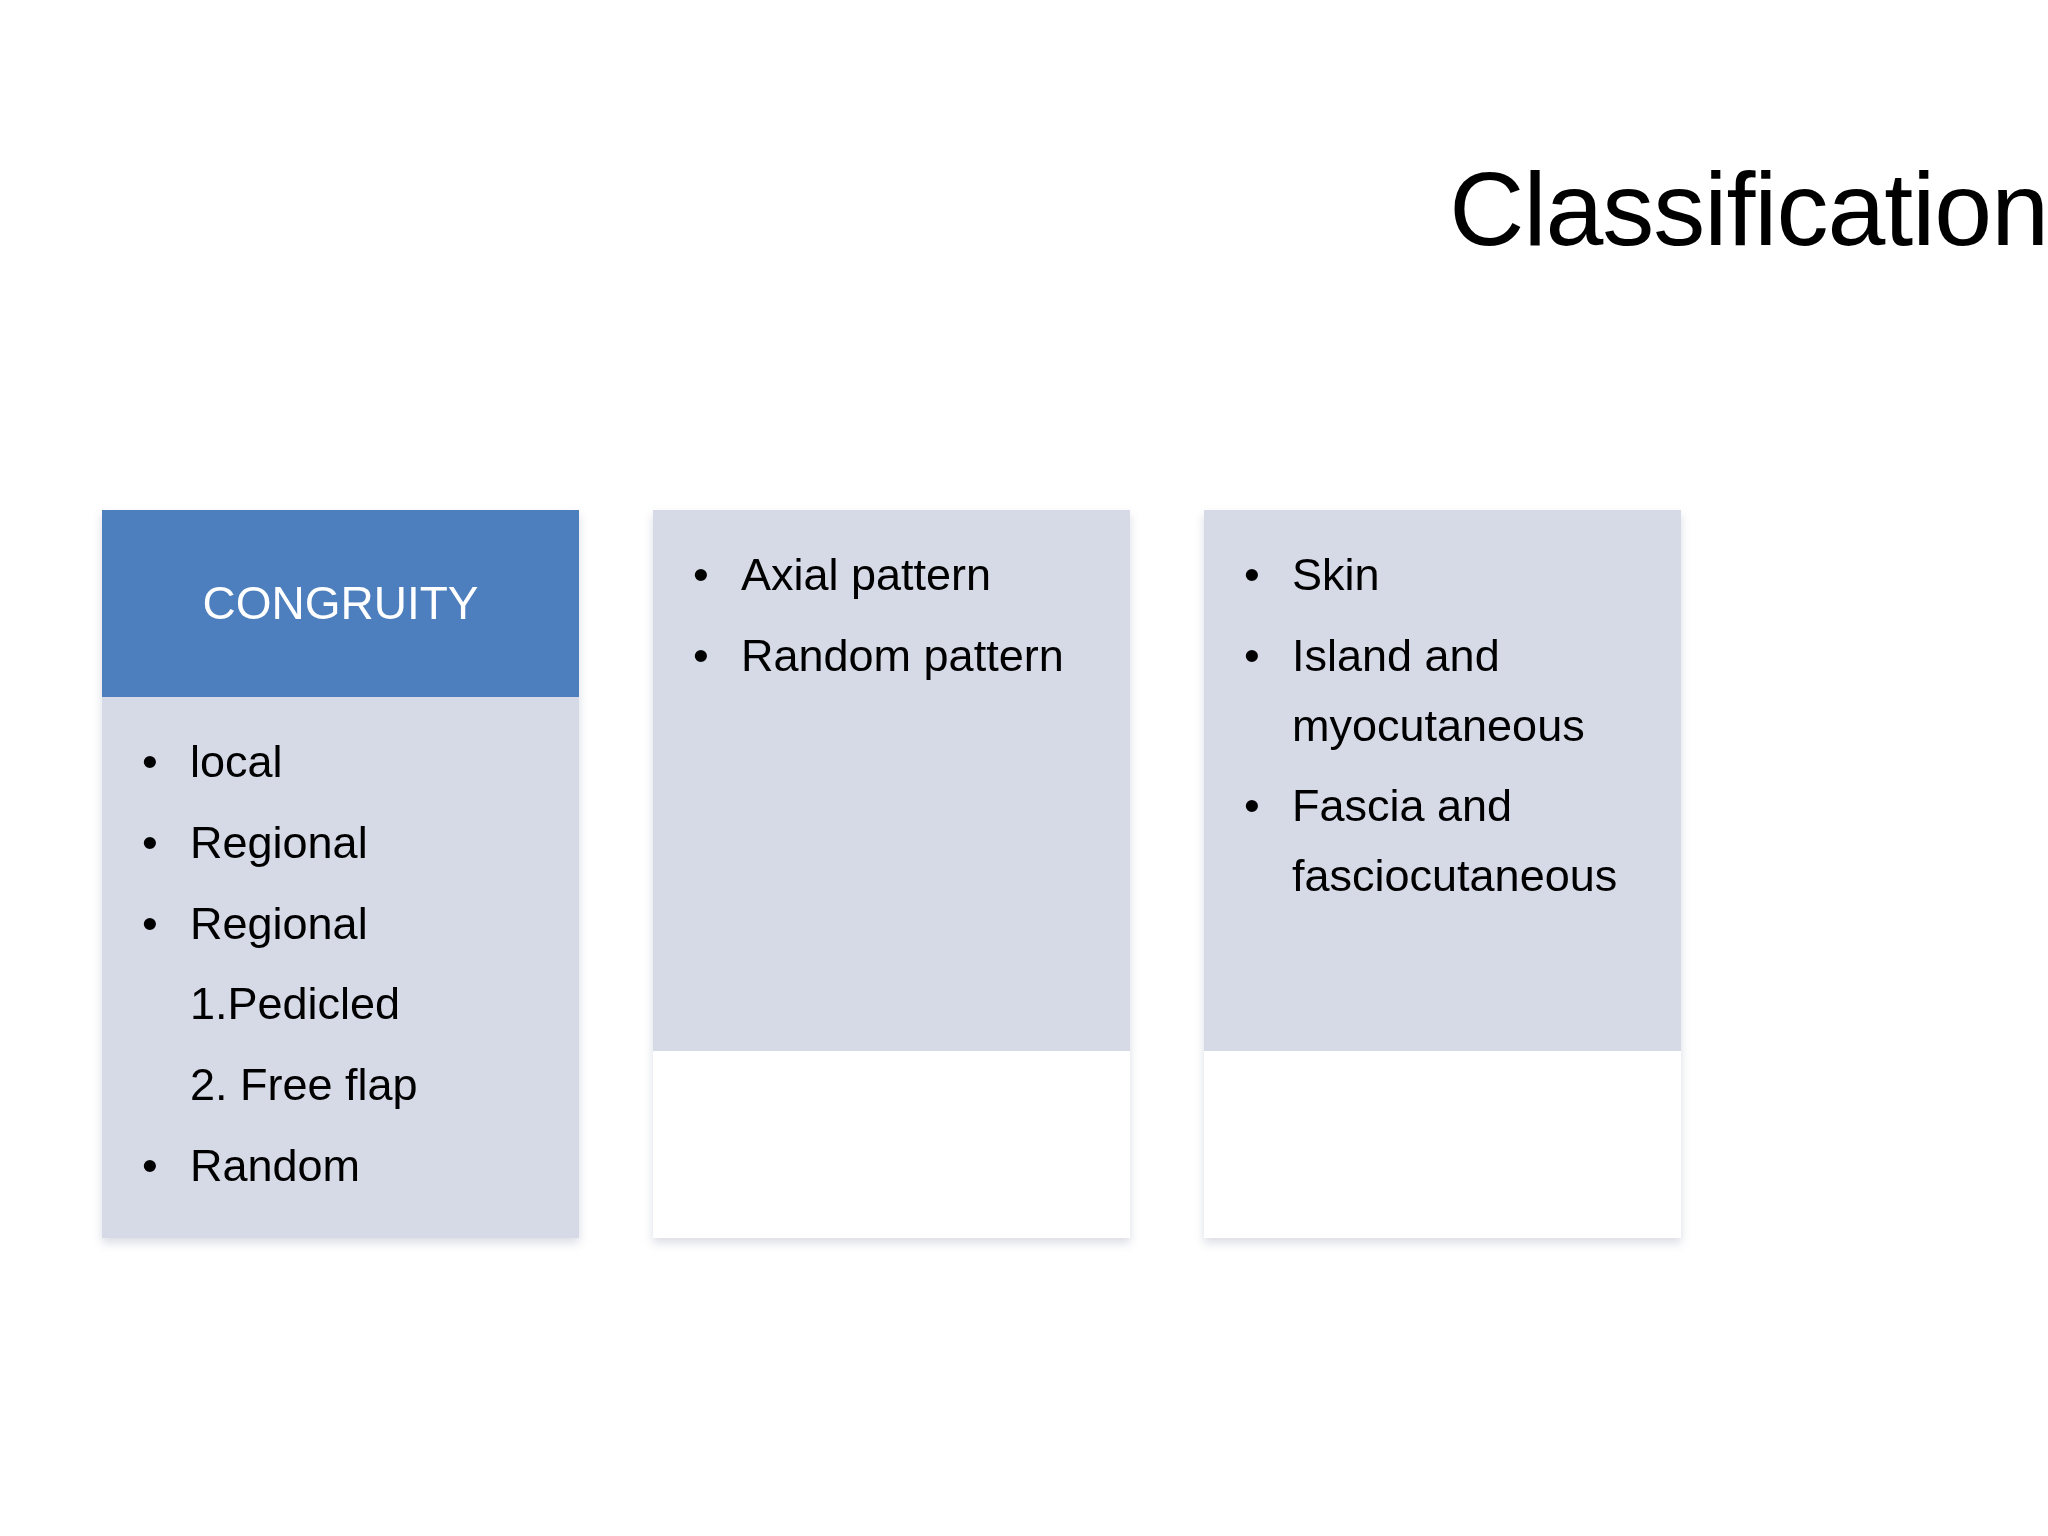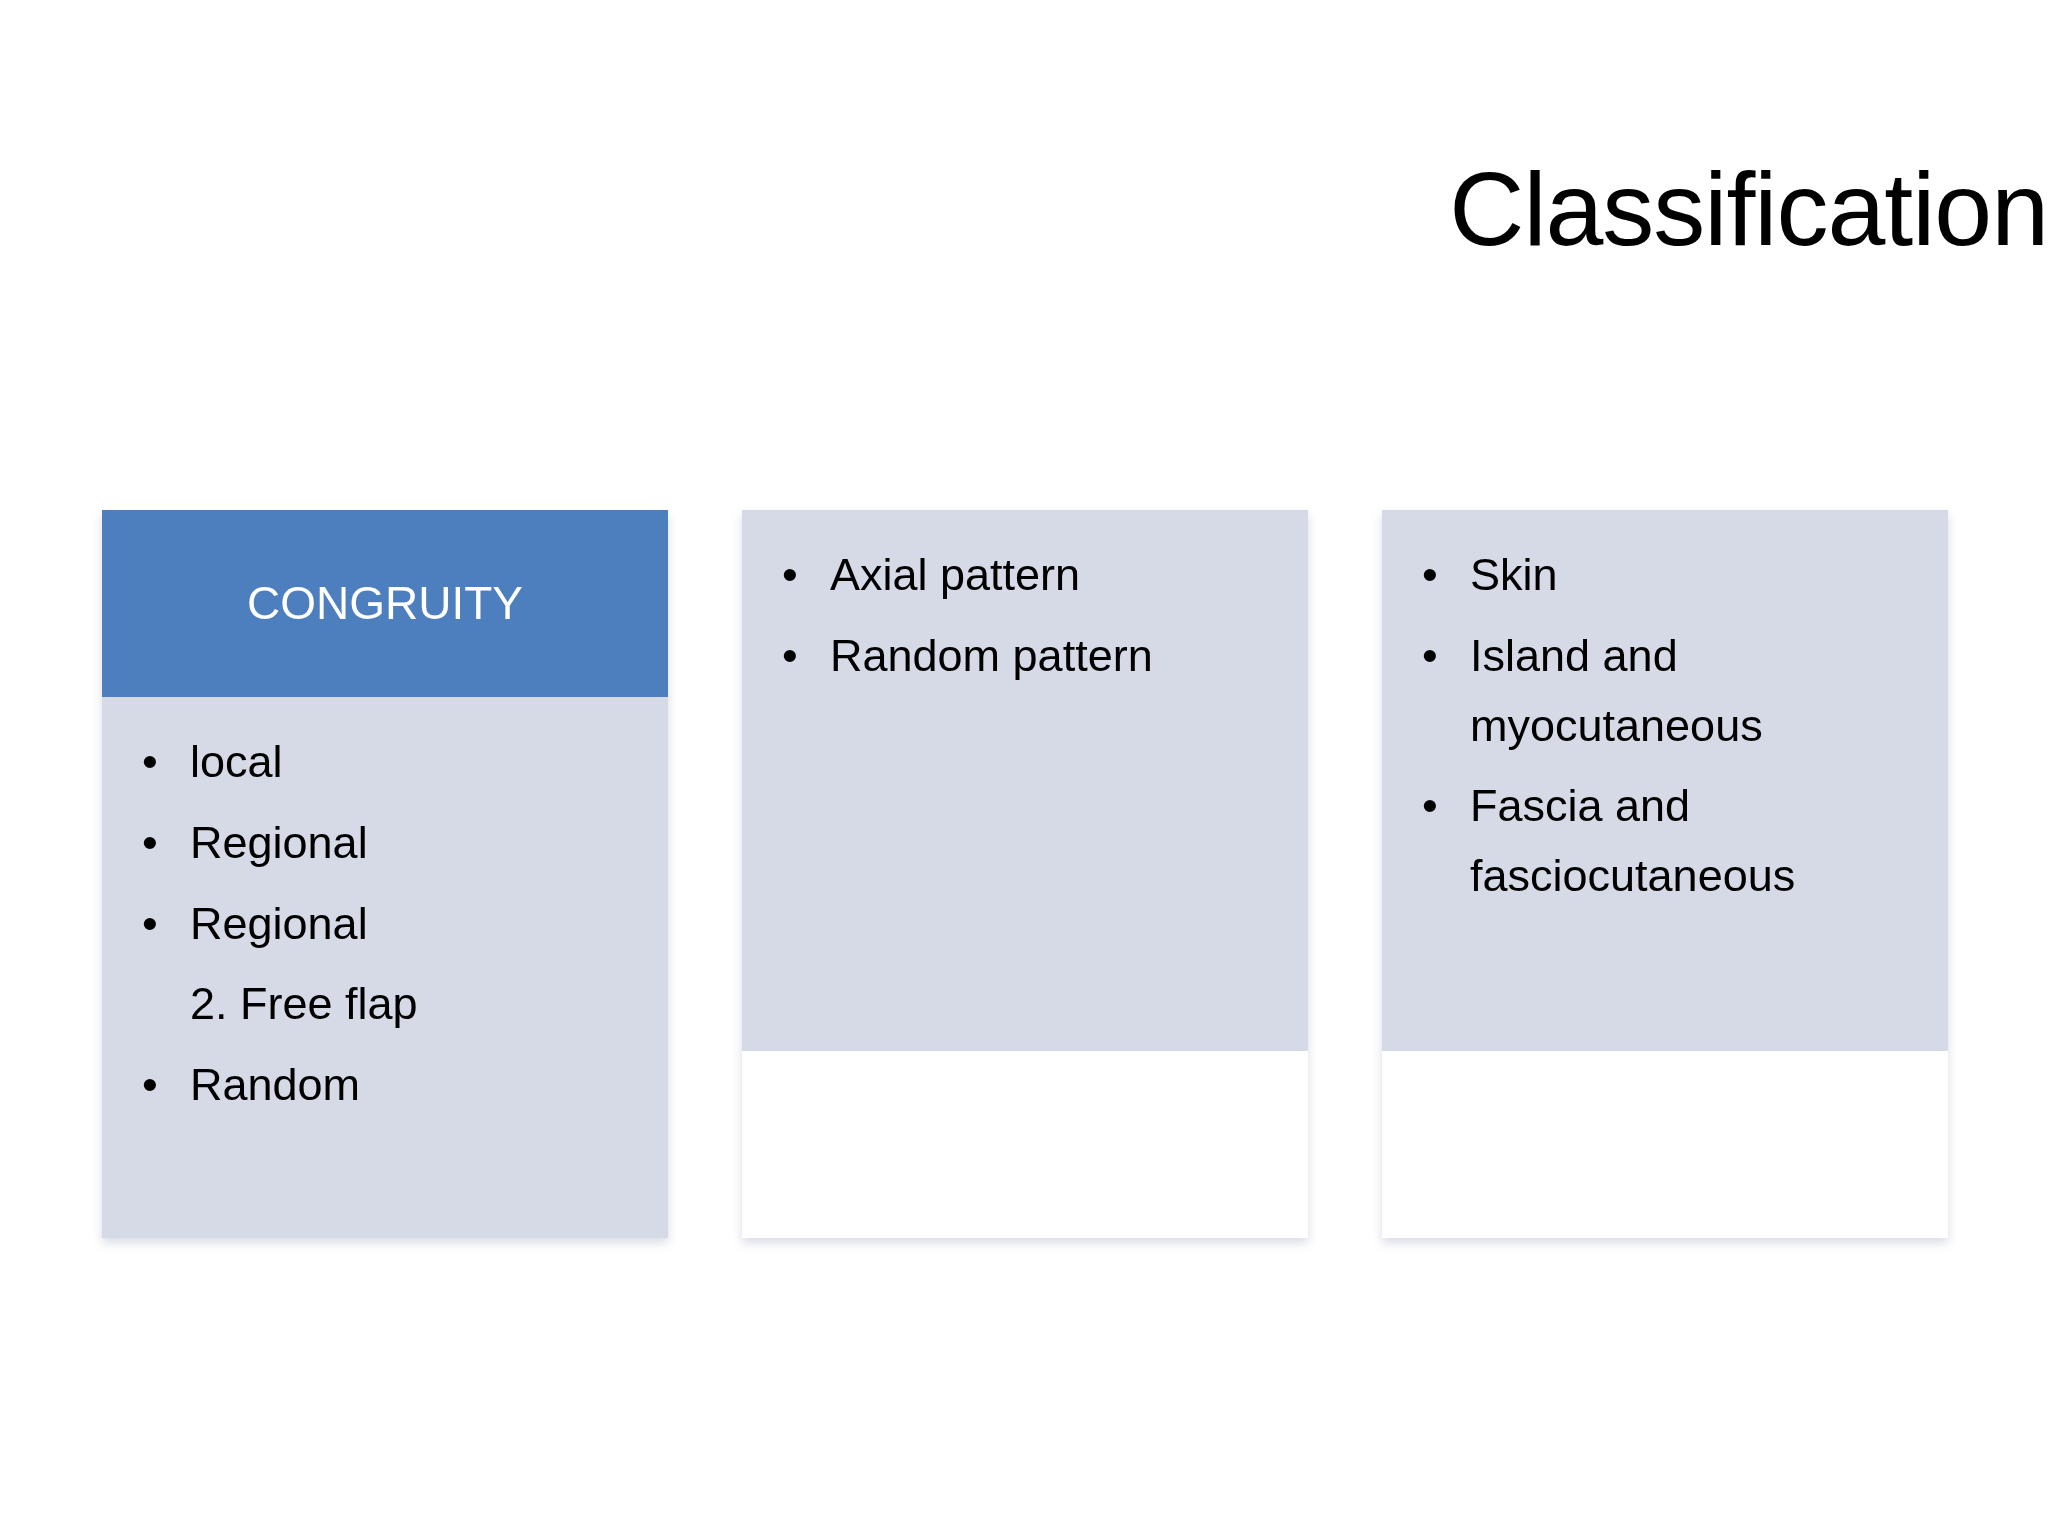--- a/index.html
+++ b/index.html
@@ -23,21 +23,21 @@
     text-align: right;
     font-size: 104px;
     font-weight: 400;
     color: var(--title-color, #000000);
     letter-spacing: -1px;
   }
   .columns {
     position: absolute;
     left: 102px;
     top: 510px;
-    width: 1846px;
+    width: 1579px;
     display: flex;
     gap: 74px;
   }
   .column {
     flex: 1 1 0;
     display: flex;
     flex-direction: column;
     box-shadow: 0 5px 9px rgba(110, 120, 150, 0.25);
   }
   .col-header {
@@ -92,20 +92,24 @@
           <li>
             <span class="bullet">•</span>
             <span class="item-text">Regional</span>
           </li>
           <li>
             <span class="bullet">•</span>
             <span class="item-text">Regional</span>
           </li>
           <li>
             <span class="bullet"></span>
+            <span class="item-text">1.Pedicled</span>
+          </li>
+          <li>
+            <span class="bullet"></span>
             <span class="item-text">2. Free flap</span>
           </li>
           <li>
             <span class="bullet">•</span>
             <span class="item-text">Random</span>
           </li>
         </ul>
       </section>
       <section class="column">
         <ul class="col-body">

